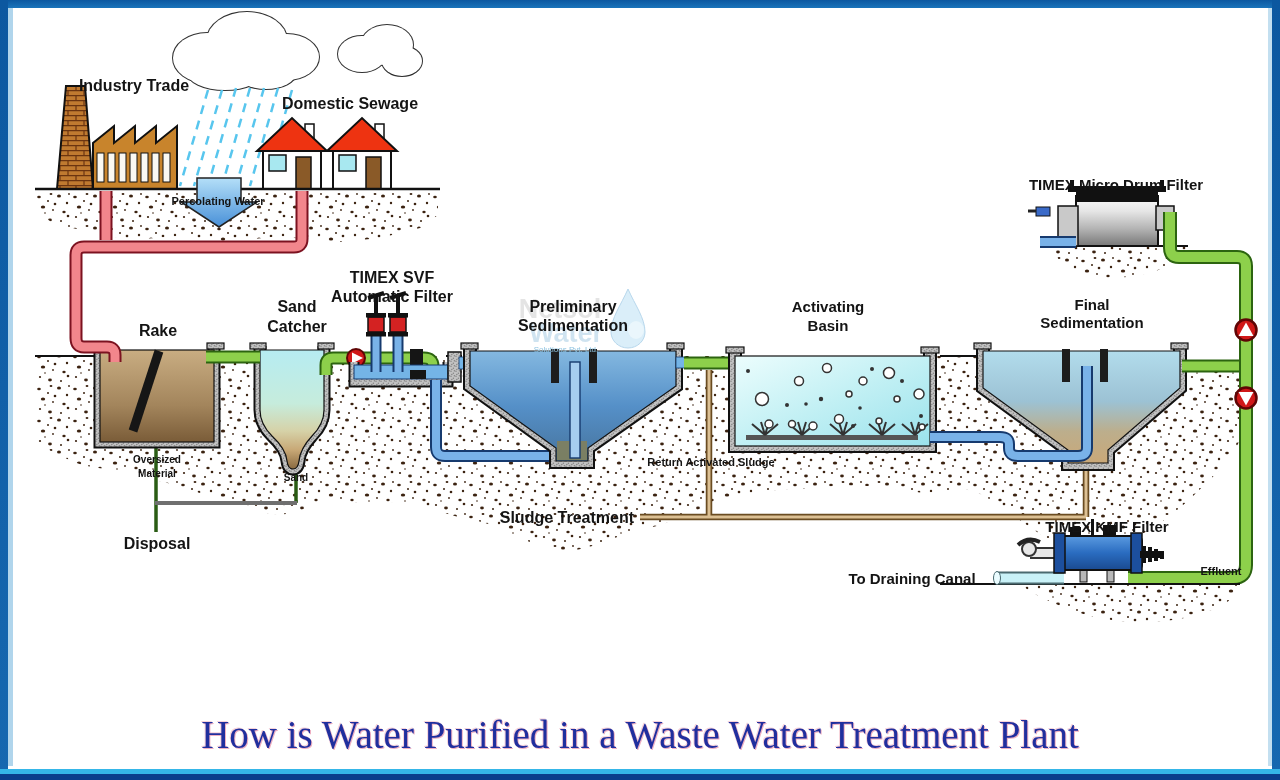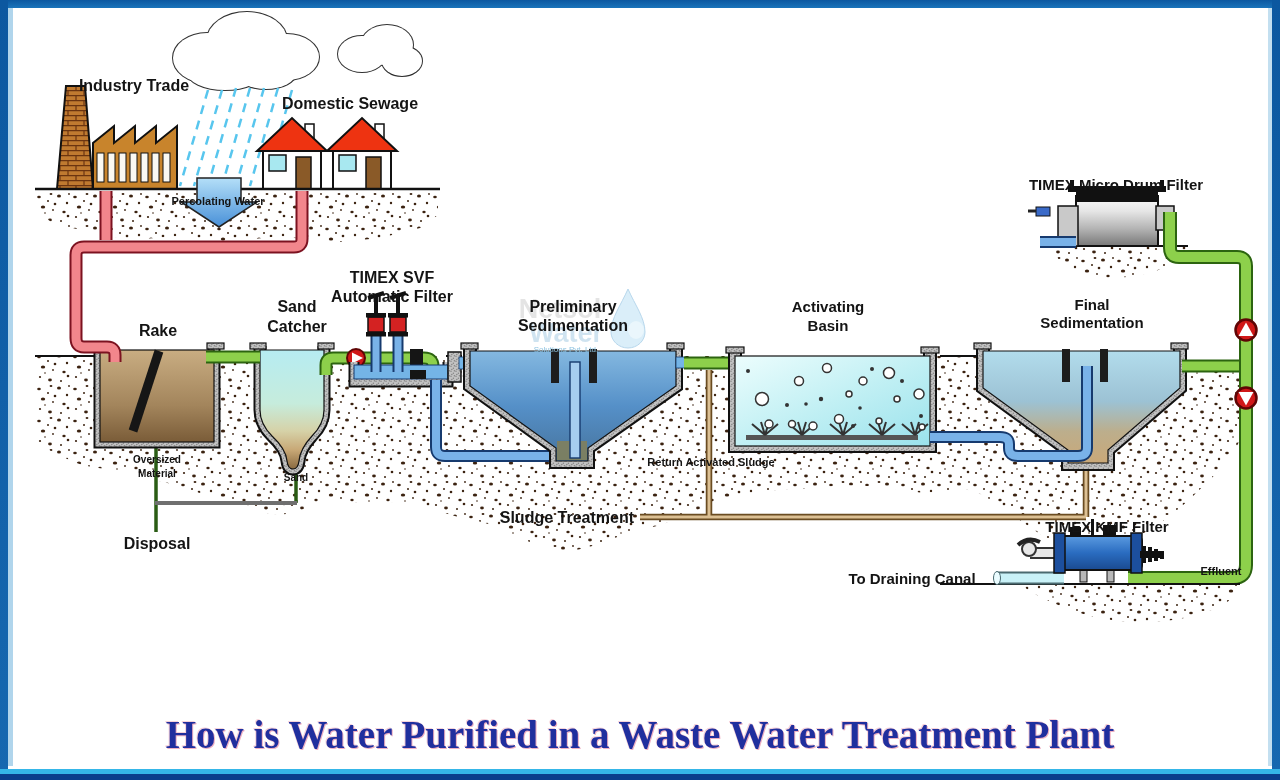--- a/index.html
+++ b/index.html
@@ -7,21 +7,21 @@
           font-family:"Liberation Sans",sans-serif;}
   .diagram{position:absolute;left:0;top:0;z-index:1;}
   .border-top{position:absolute;left:0;top:0;right:0;height:8px;background:linear-gradient(#0c58a0,#1a74ba);z-index:3;}
   .border-left{position:absolute;left:0;top:0;bottom:0;width:8px;background:linear-gradient(#0c58a0,#1668b0);z-index:3;}
   .border-right{position:absolute;right:0;top:0;bottom:0;width:8px;background:linear-gradient(#0c58a0,#1668b0);z-index:3;}
   .border-left-inner{position:absolute;left:8px;top:8px;bottom:14px;width:5px;background:#6fb3dc;opacity:.55;z-index:3;}
   .border-right-inner{position:absolute;right:8px;top:8px;bottom:14px;width:4px;background:#79b8de;opacity:.45;z-index:3;}
   .bottom-cyan{position:absolute;left:0;right:0;bottom:6px;height:5px;background:#35b6e8;z-index:4;}
   .bottom-navy{position:absolute;left:0;right:0;bottom:0;height:6px;background:#0a3e8c;z-index:4;}
   .page-title{position:absolute;left:0;right:0;top:712px;text-align:center;z-index:2;
-    font-family:"Liberation Serif",serif;font-weight:700;font-size:39px;color:#202f9e;
+    font-family:"Liberation Serif",serif;font-weight:400;font-size:39px;color:#202f9e;
     text-shadow:1px 1px 0 #eeb0c2,-1px -1px 0 #f6d2da;}
   svg text{font-family:"Liberation Sans",sans-serif;font-weight:700;fill:#141414;}
   .s16{font-size:16px;} .s15{font-size:15px;} .s11{font-size:11px;} .s10{font-size:10px;}
   .mid{text-anchor:middle;} .end{text-anchor:end;}
   .wm1{font-size:27px;fill:#cfcfcf;opacity:.55;} .wm2{font-size:27px;fill:#bcd8ea;opacity:.7;}
   .wm3{font-size:8px;fill:#8fc3e0;font-weight:400;}
 </style>
 </head>
 <body>
 

